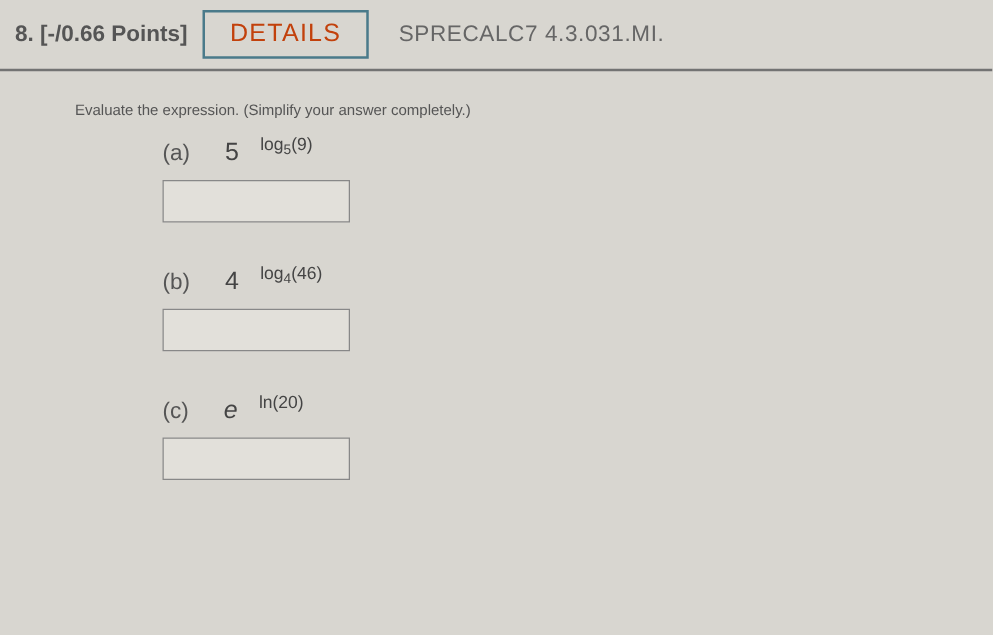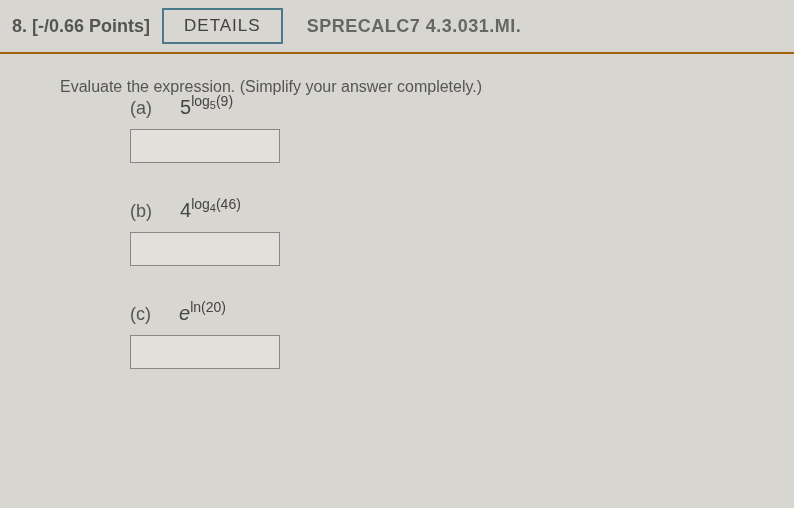--- a/index.html
+++ b/index.html
@@ -13,51 +13,52 @@
       background: #d8d6d0;
       font-family: Arial, sans-serif;
       color: #555;
       position: relative;
       overflow: hidden;
     }
     .header {
       display: flex;
       align-items: center;
       padding: 8px 12px;
-      border-bottom: 2px solid #a16207;
+      border-bottom: 2px solid #737373;
     }
     .question-number {
       font-size: 18px;
       font-weight: bold;
       color: #555;
       margin-right: 12px;
     }
     .details-button {
       border: 2px solid #4a7a8a;
       background: transparent;
       padding: 6px 20px;
-      font-size: 17px;
-      color: #404040;
+      font-size: 20px;
+      color: #c2410c;
       letter-spacing: 1px;
       font-weight: 500;
       cursor: pointer;
       margin-right: 24px;
     }
     .course-ref {
       font-size: 18px;
-      font-weight: bold;
+      font-weight: normal;
       color: #666;
       letter-spacing: 0.5px;
     }
     .content {
       padding: 24px 60px;
     }
     .instruction {
-      font-size: 16px;
+      font-size: 12px;
       color: #555;
+      margin-bottom: 16px;
     }
     .part {
       margin-bottom: 36px;
       margin-left: 70px;
     }
     .part-line {
       display: flex;
       align-items: baseline;
       margin-bottom: 10px;
     }
@@ -75,20 +76,21 @@
       font-size: 20px;
     }
     .base-e {
       font-size: 20px;
       font-style: italic;
     }
     .exp {
       font-size: 14px;
       position: relative;
       top: -8px;
+      margin-left: 17px;
     }
     .sub {
       font-size: 11px;
       position: relative;
       top: 3px;
     }
     .answer-input {
       width: 150px;
       height: 34px;
       border: 1px solid #888;

